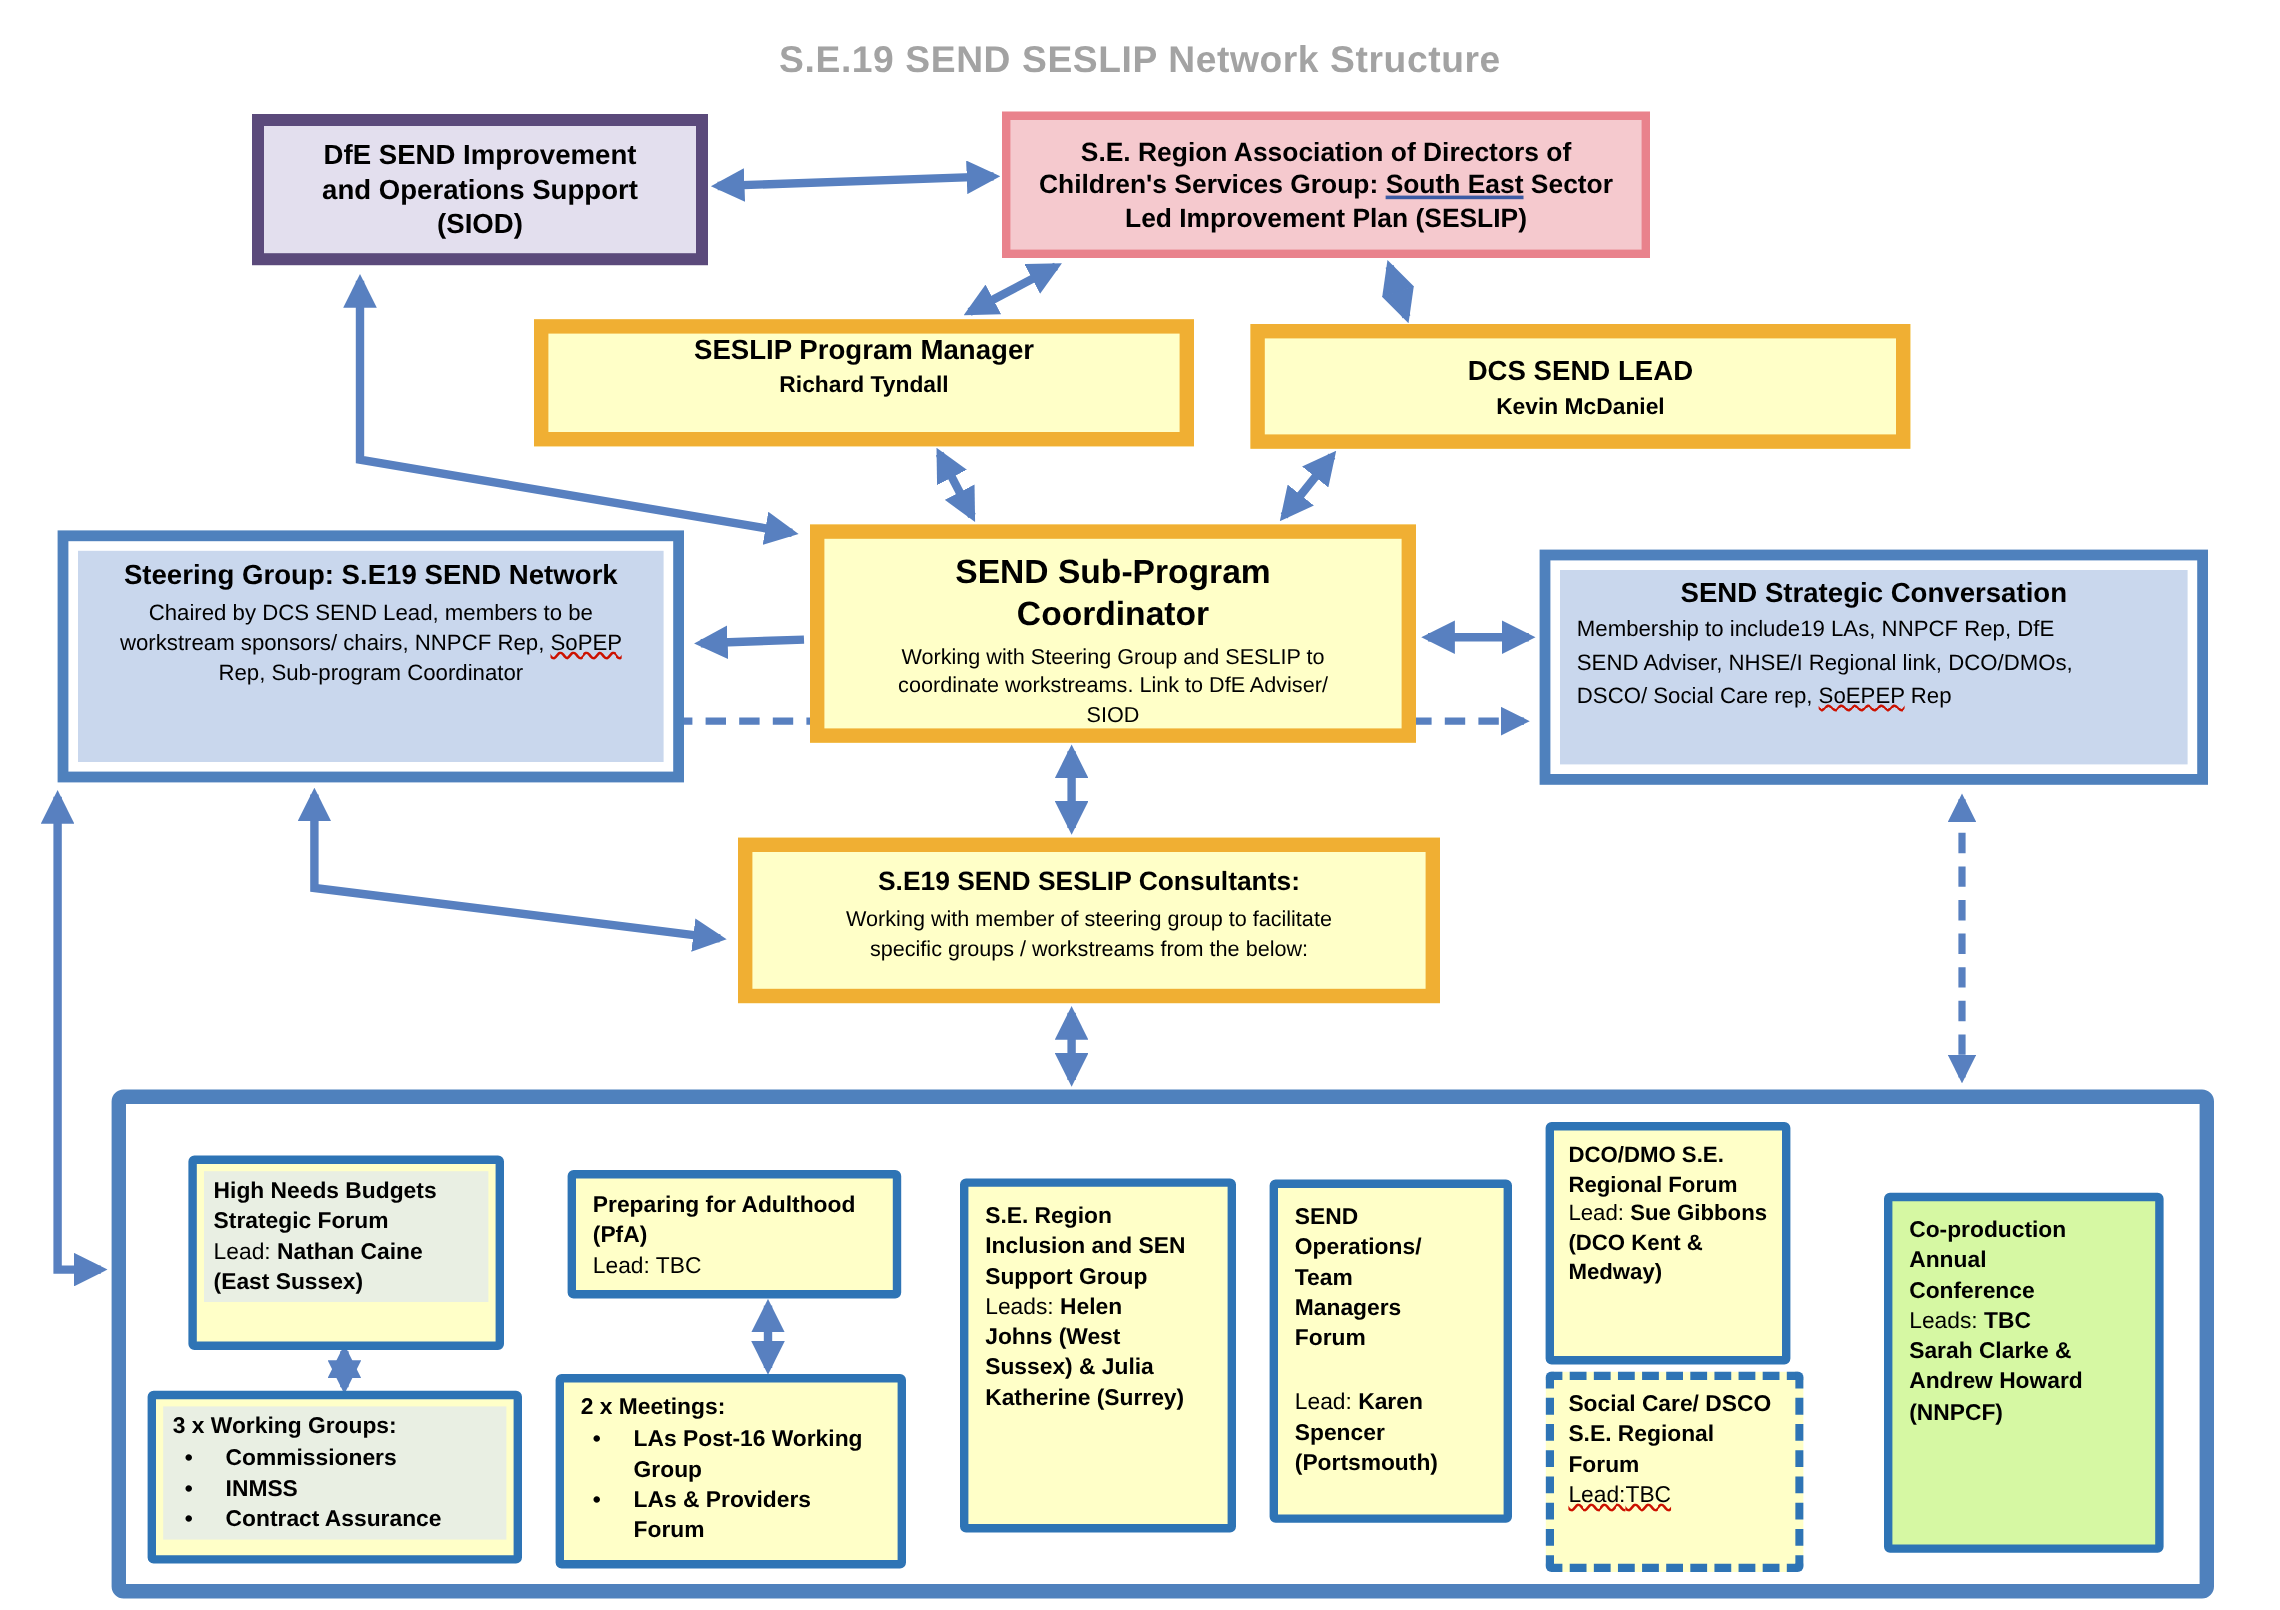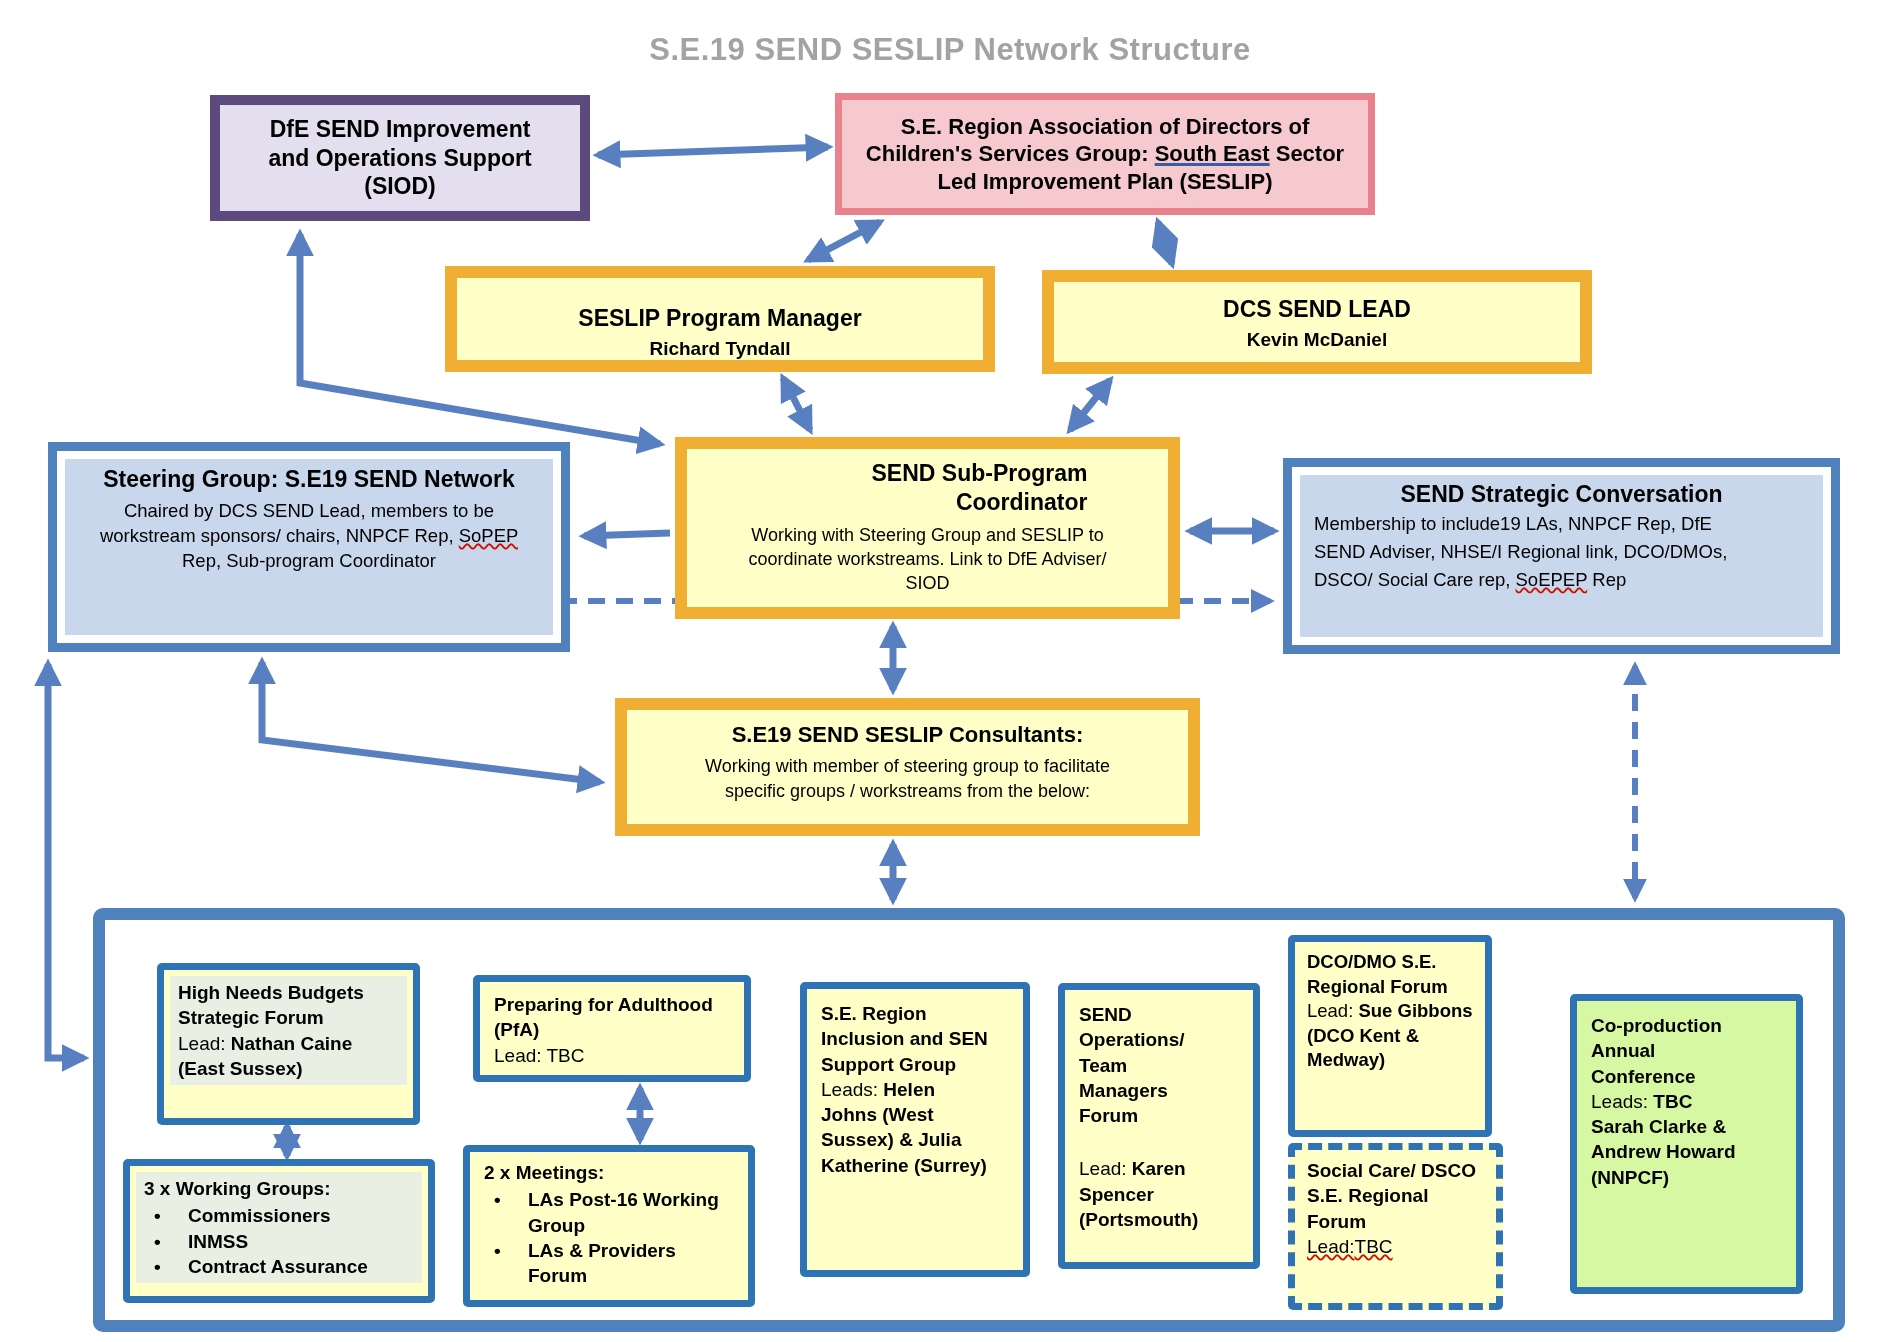--- a/index.html
+++ b/index.html
@@ -16,36 +16,36 @@
   
   #dfe{left:210px;top:95px;width:380px;height:126px;background:#e3dfee;border:10px solid #5b4a7b;
        display:flex;align-items:center;justify-content:center;text-align:center;}
   #dfe .t{font-size:23px;font-weight:bold;line-height:1.25;max-width:292px;}
   #adcs{left:835px;top:93px;width:540px;height:122px;background:#f5c9ce;border:7px solid #e9828c;
        display:flex;align-items:center;justify-content:center;text-align:center;}
   #adcs .t{font-size:22px;font-weight:bold;line-height:1.25;max-width:498px;}
   .u-blue{text-decoration:underline;text-decoration-color:#3b5ba5;text-decoration-thickness:2.5px;}
   
   .ybox{background:#ffffc8;border:12px solid #f0af33;text-align:center;}
-  #pm{left:445px;top:266px;width:550px;height:106px;padding-top:27px;}
+  #pm{left:445px;top:266px;width:550px;height:106px;padding-top:0;}
   #dcs{left:1042px;top:270px;width:550px;height:104px;padding-top:14px;}
   .ytitle{font-size:23px;font-weight:bold;}
   .yname{font-size:19px;font-weight:bold;margin-top:6px;}
   
   .bluebox{background:#ffffff;border:9px solid #4f81bd;padding:8px;}
   .bluefill{background:#c9d7ed;width:100%;height:100%;box-sizing:border-box;text-align:center;padding:6px 10px;}
   #steer{left:48px;top:442px;width:522px;height:210px;}
   #steer .bt{font-size:23px;font-weight:bold;line-height:1.3;}
   #steer .bb{font-size:18.5px;line-height:1.35;max-width:420px;margin:4px auto 0;}
   #strat{left:1283px;top:458px;width:557px;height:196px;}
   #strat .bt{font-size:23px;font-weight:bold;}
   #strat .bb{font-size:18.5px;line-height:1.5;text-align:left;max-width:430px;margin:2px 0 0 4px;}
   .wavy{text-decoration:underline;text-decoration-style:wavy;text-decoration-color:#cc1100;text-decoration-thickness:2px;}
   #coord{left:675px;top:437px;width:505px;height:182px;padding-top:10px;}
-  #coord .ct{font-size:23px;font-weight:bold;line-height:1.25;max-width:320px;margin:0 auto;text-align:right;}
+  #coord .ct{font-size:28px;font-weight:bold;line-height:1.25;max-width:320px;margin:0 auto;}
   #coord .cb{font-size:18px;line-height:1.35;max-width:390px;margin:6px auto 0;}
   #consult{left:615px;top:698px;width:585px;height:138px;padding-top:12px;}
   #consult .ct{font-size:22px;font-weight:bold;}
   #consult .cb{font-size:18px;line-height:1.4;max-width:445px;margin:6px auto 0;}
   
   #bigbox{left:93px;top:908px;width:1752px;height:424px;border:12px solid #4f81bd;border-radius:10px;background:transparent;}
   .sbox{position:absolute;box-sizing:border-box;background:#ffffc8;border:7px solid #2e74b5;border-radius:5px;
         font-size:19px;line-height:1.33;text-align:left;z-index:3;}
   .sbox .st{font-weight:bold;}
   .il{}

